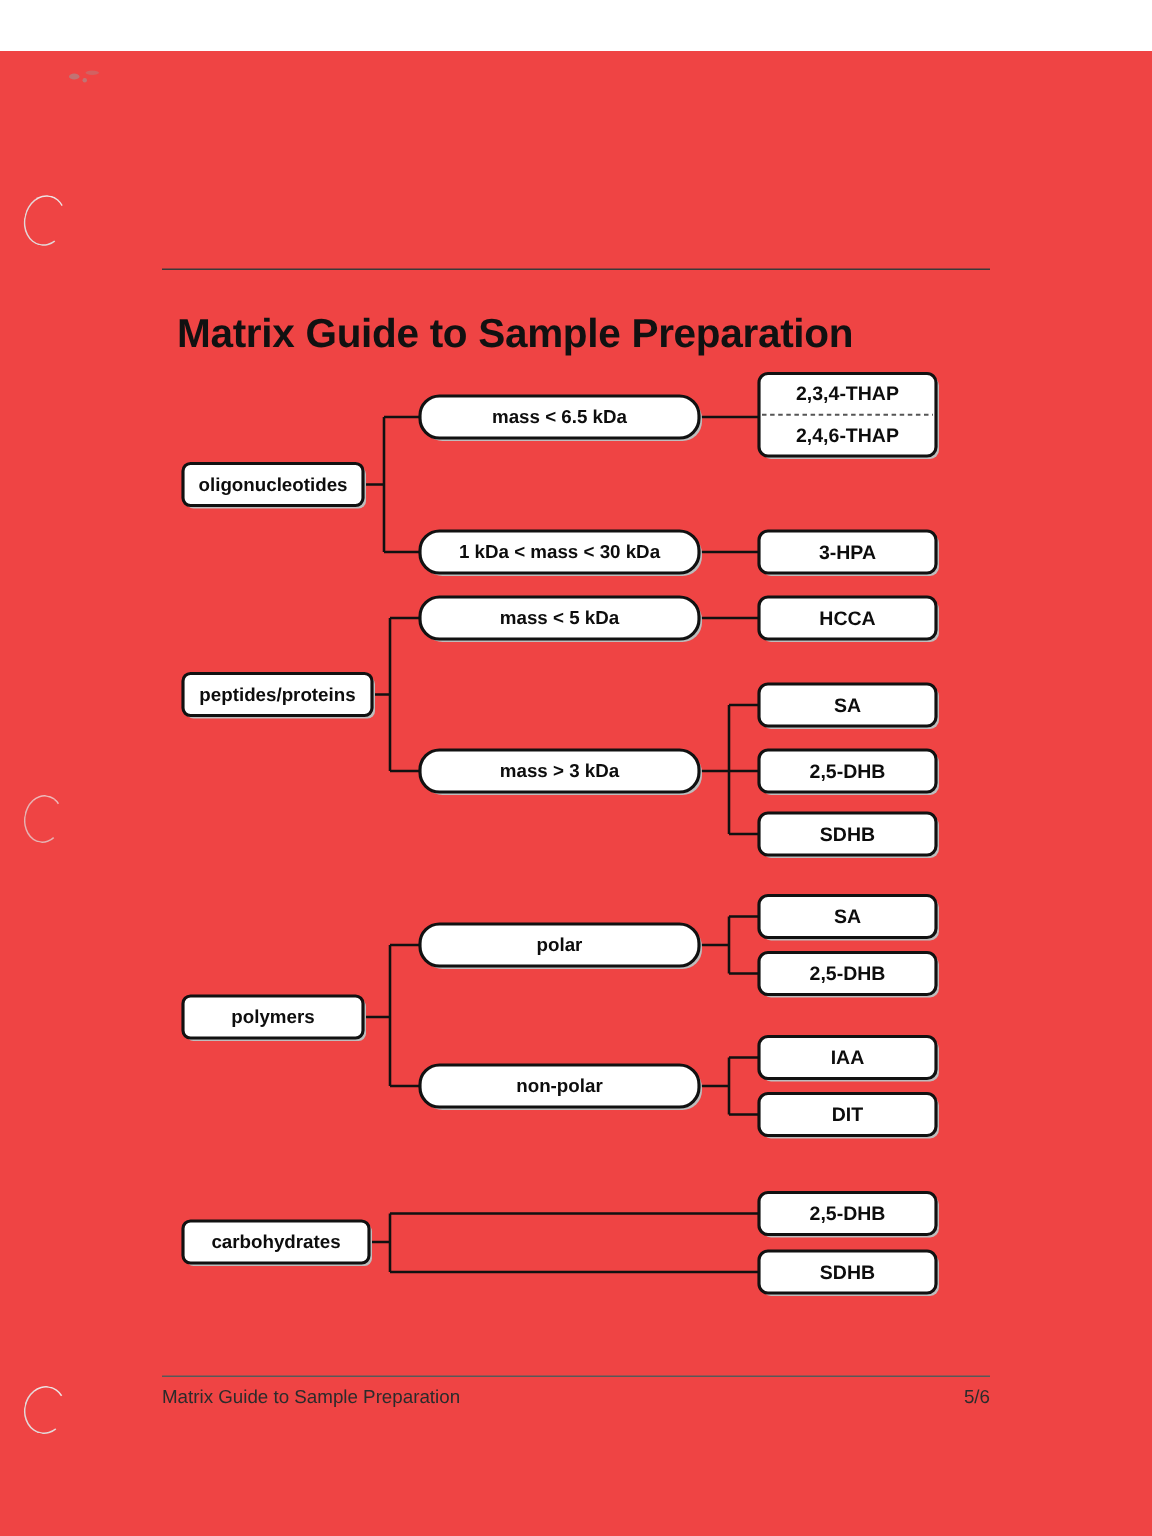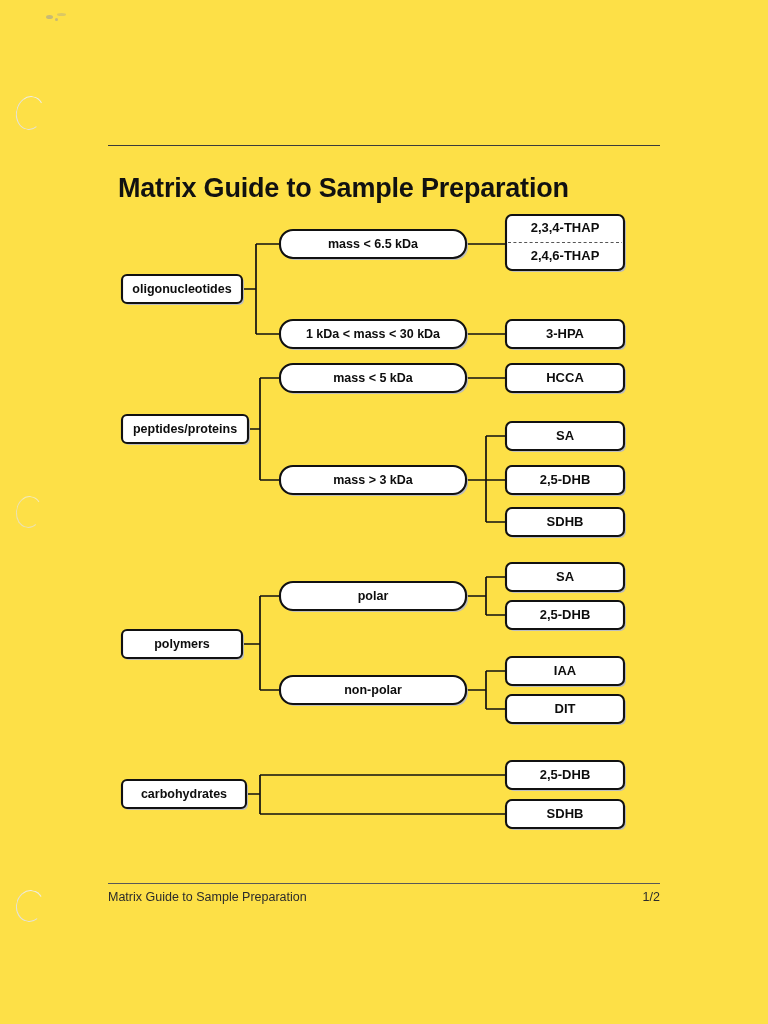--- a/index.html
+++ b/index.html
@@ -7,21 +7,22 @@
   body{
     width:768px;height:1024px;
     background:#ffffff;
     font-family:"Liberation Sans", sans-serif;
     overflow:hidden;
     position:relative;
   }
   
   #page{
     position:absolute;inset:0;
-    background:#fde047;
+    background:#ef4444;
+    margin-top:34px;
   }
   
   .speck{position:absolute;background:#9a9a9a;border-radius:50%;opacity:.55;}
   .punch{
     position:absolute;
     border:1.4px solid #e2e2e2;
     border-radius:50%;
     border-right-color:transparent;
     border-top-color:#ededed;
     opacity:.95;
@@ -233,17 +234,17 @@
           <rect class="bx" x="398" y="590" width="118" height="28" rx="6"></rect>
           <text class="t-mat" x="457" y="605">SDHB</text>
         </g>
       </g>
     </svg>
 
     <div class="rule" id="rule-bottom"></div>
 
     <div id="footer">
       <span>Matrix Guide to Sample Preparation</span>
-      <span>1/2</span>
+      <span>5/6</span>
     </div>
 
   </div>
 </div>
 
 </body></html>

